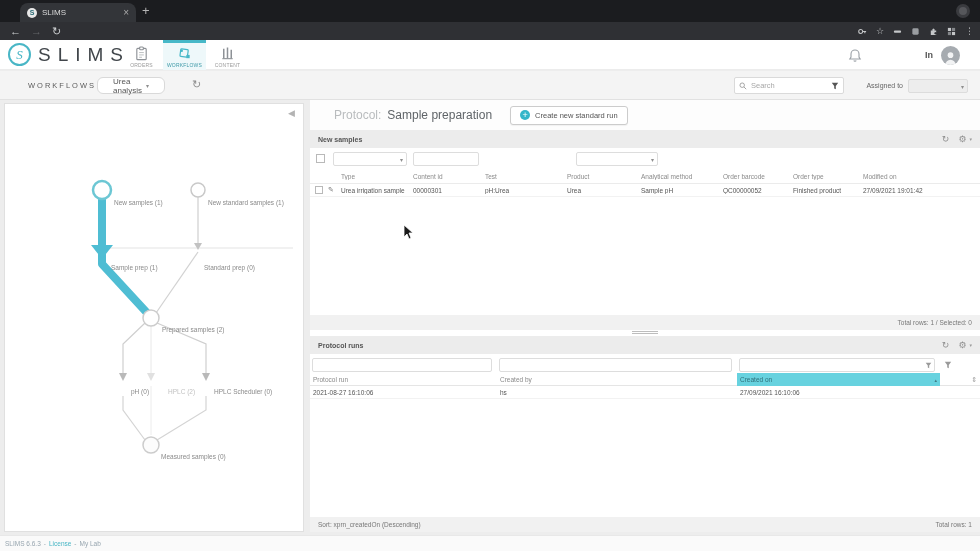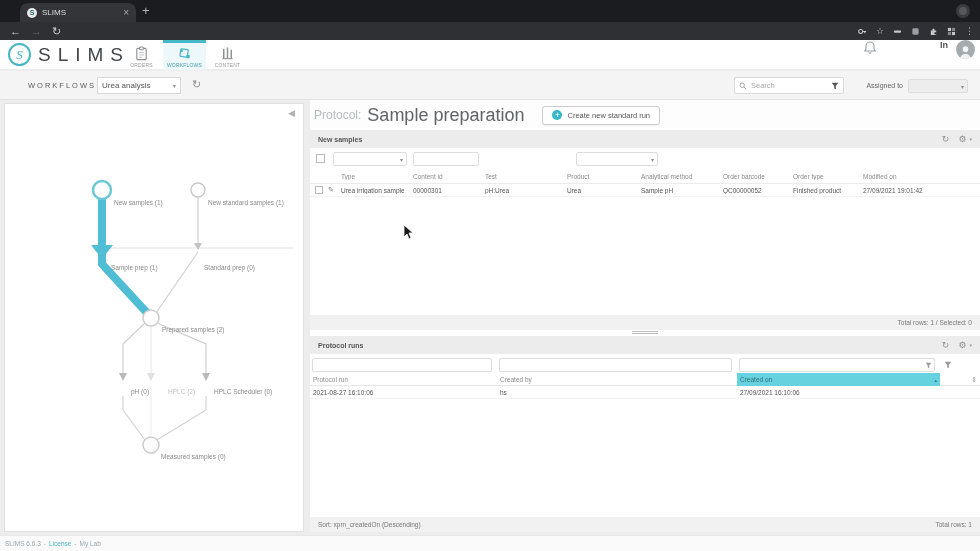--- a/index.html
+++ b/index.html
@@ -32,33 +32,33 @@
   .logo-circle { width:23px; height:23px; border-radius:50%; border:2px solid #49b6c6; color:#49b6c6;
                  font-family:"Liberation Serif",serif; font-style:italic; font-size:13px;
                  display:flex; align-items:center; justify-content:center; }
   .logo-text { font-size:19px; letter-spacing:7px; color:#41464b; font-weight:400; }
   .main-nav { position:absolute; left:120px; top:0; height:30px; display:flex; }
   .nav-item { width:43px; height:30px; display:flex; flex-direction:column; align-items:center;
               justify-content:center; gap:1px; border-top:3px solid transparent; }
   .nav-item.active { border-top-color:#47b8c8; background:#eef8fa; }
   .nav-label { font-size:5px; color:#9a9a9a; letter-spacing:0.2px; }
   .nav-item.active .nav-label { color:#3f9aa8; }
-  .hdr-right { position:absolute; right:5px; top:0; height:30px; display:flex; align-items:flex-start; gap:8px;font-weight:bold; }
+  .hdr-right { position:absolute; right:20px; top:0; height:30px; display:flex; align-items:center; gap:8px;font-weight:bold; }
   .bell { margin-right:55px; }
   .user-label { font-size:9px; color:#555; }
   .avatar { width:19px; height:19px; border-radius:50%; background:#a6abb0; overflow:hidden;
             display:flex; align-items:flex-end; justify-content:center; }
 
   
   .wf-bar { position:absolute; top:71px; left:0; right:0; height:29px; background:#f4f4f4;
             border-bottom:1px solid #e1e1e1; }
   .wf-label { position:absolute; left:28px; top:10px; font-size:7.5px; letter-spacing:2px; color:#5c5c5c; }
-  .wf-select { position:absolute; left:97px; top:6px; width:84px; height:17px; background:#fff;
-               border:1px solid #d9d9d9; border-radius:0; display:flex; align-items:center;
-               justify-content:space-between; padding:0 4px; font-size:8px; color:#555; }
+  .wf-select { position:absolute; left:97px; top:6px; width:68px; height:17px; background:#fff;
+               border:1px solid #d9d9d9; border-radius:6px; display:flex; align-items:center;
+               justify-content:space-between; padding:0 15px; font-size:8px; color:#555; }
   .wf-caret { font-size:6px; color:#8f8f8f; }
   .wf-refresh { position:absolute; left:192px; top:8px; font-size:11px; color:#8c8c8c; line-height:11px; }
   .search-box { position:absolute; right:136px; top:6px; width:110px; height:17px; background:#fff;
                 border:1px solid #dadada; border-radius:2px; display:flex; align-items:center;
                 padding:0 4px; gap:4px; }
   .search-box input { border:none; outline:none; flex:1; font-size:7.5px; color:#555; width:60px;
                       font-family:"Liberation Sans",sans-serif; }
   .search-box input::placeholder { color:#a8a8a8; }
   .assigned-label { position:absolute; right:77px; top:11px; font-size:7px; color:#666; }
   .assigned-select { position:absolute; right:12px; top:8px; width:60px; height:14px; background:#ededed;
@@ -69,23 +69,23 @@
   .left-panel { position:absolute; left:4px; top:103px; width:300px; height:429px; background:#fff;
                 border:1px solid #e0e0e0; }
   .collapse-arrow { position:absolute; top:4px; right:8px; color:#b3b3b3; font-size:9px; }
   .diagram-svg { position:absolute; inset:0; }
   .diagram-svg text { font-family:"Liberation Sans",sans-serif; font-size:6.5px; fill:#8a8a8a; }
   .lbl-faint { fill:#c2c2c2 !important; }
 
   
   .right-panel { position:absolute; left:310px; top:100px; width:670px; height:432px; background:#fff; }
   .protocol-header { position:absolute; top:0; left:0; right:0; height:30px; display:flex;
-                     align-items:center; padding-left:4px; gap:6px; background:#fdfdfd; }
+                     align-items:center; padding-left:24px; gap:6px; background:#fdfdfd; }
   .protocol-label { font-size:12px; color:#b9bcbe; }
-  .protocol-name { font-size:18px; color:#5f6468; }
+  .protocol-name { font-size:12px; color:#5f6468; }
   .create-btn { margin-left:12px; display:flex; align-items:center; gap:5px; border:1px solid #cccccc;
                 border-radius:3px; height:19px; padding:0 9px; font-size:7.5px; color:#555; background:#fff;
                 box-shadow:0 1px 1px rgba(0,0,0,0.05); }
   .plus-circle { width:10px; height:10px; background:#35b6c9; border-radius:50%; color:#fff;
                  font-size:9px; line-height:10px; text-align:center; }
 
   .section { position:absolute; left:0; right:0; }
   .sec-new-samples { top:30px; height:200px; }
   .sec-protocol-runs { top:236px; height:196px; }
   .section-titlebar { height:18px; background:#ececec; display:flex; align-items:center; padding:0 8px; }

